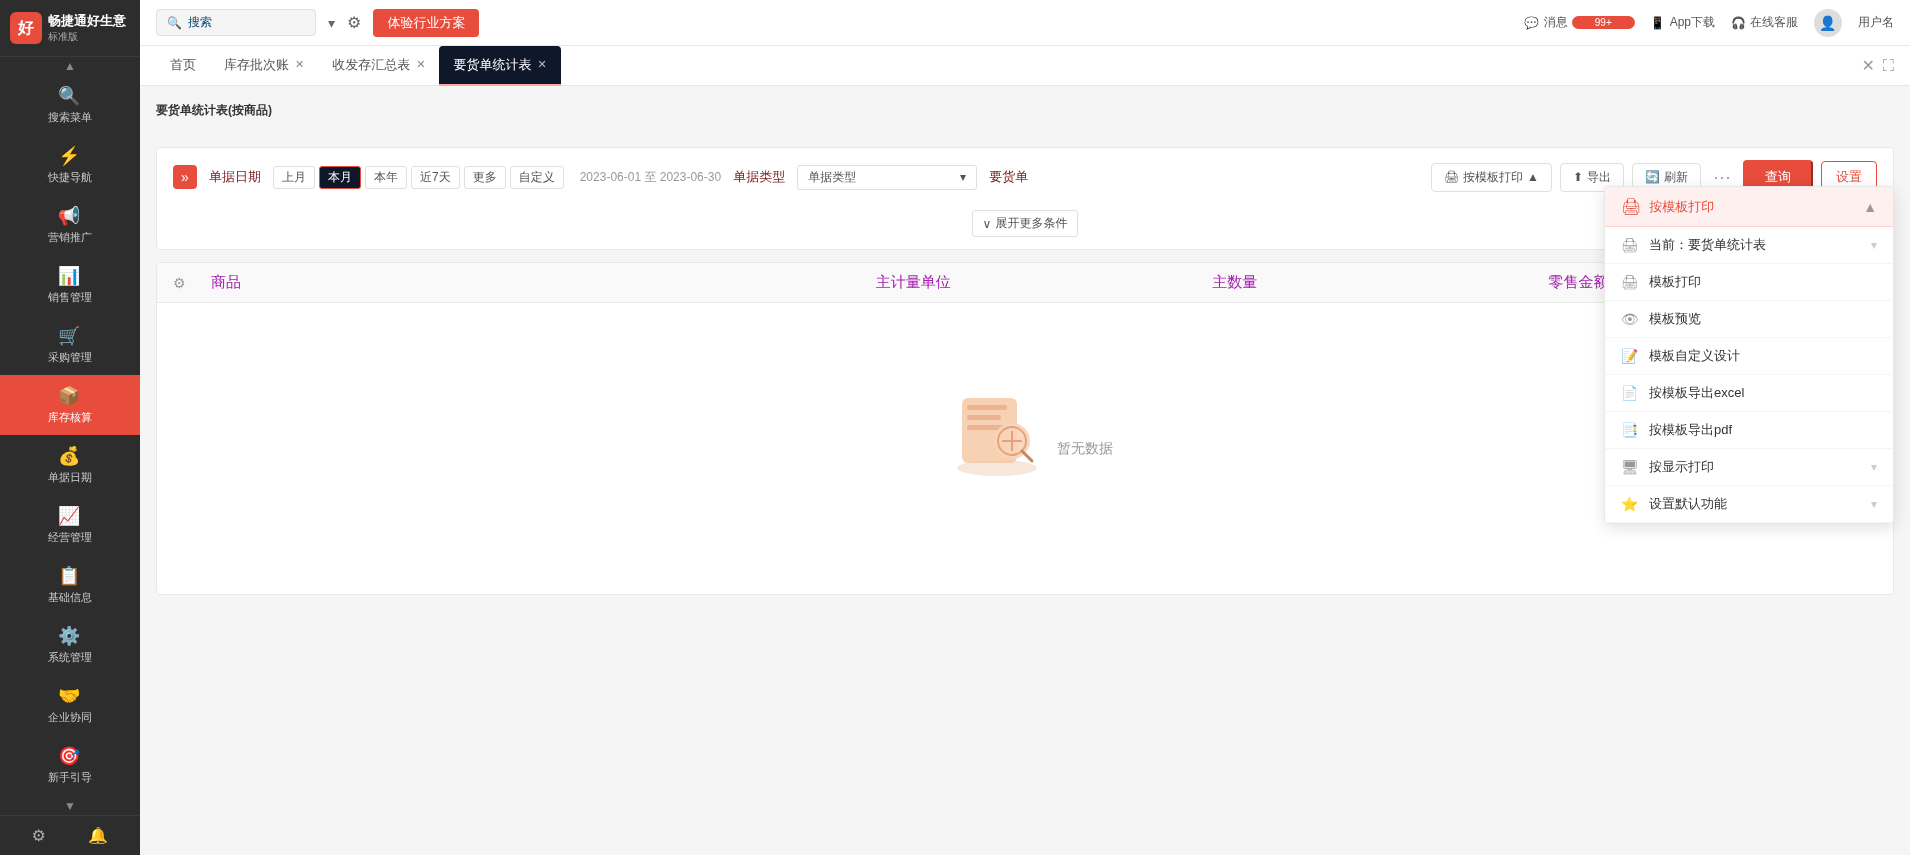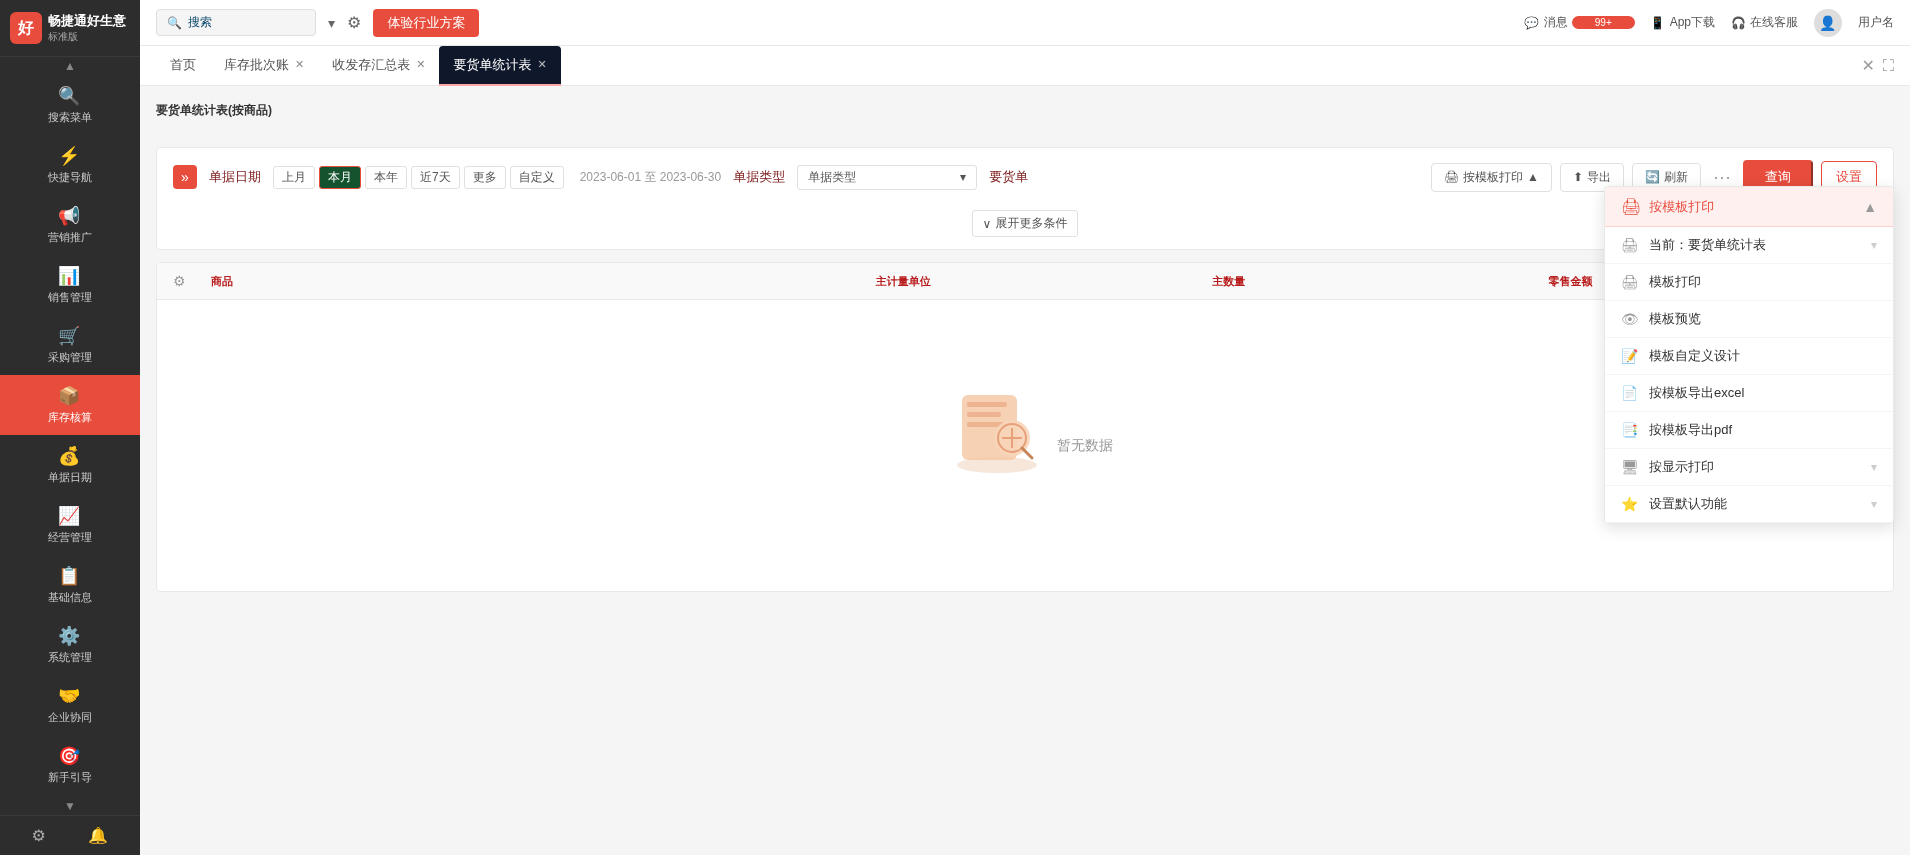--- a/index.html
+++ b/index.html
@@ -235,21 +235,21 @@
     .date-btn {
       padding: 2px 8px;
       border: 1px solid #e0e0e0;
       border-radius: 3px;
       font-size: 12px;
       cursor: pointer;
       color: #555;
       background: white;
     }
     .date-btn.active {
-      background: #14532d;
+      background: #0f172a;
       color: white;
       border-color: #e74c3c;
     }
     .date-range { font-size: 12px; color: #999; margin-left: 4px; }
 
     .filter-select {
       display: flex;
       align-items: center;
       border: 1px solid #e0e0e0;
       border-radius: 3px;
@@ -285,23 +285,23 @@
     }
     .table-header {
       display: flex;
       align-items: center;
       background: #f9f9f9;
       border-bottom: 1px solid #e8e8e8;
       padding: 10px 16px;
       gap: 8px;
     }
     .th {
-      font-size: 11px;
-      color: #b91c1c;
-      font-weight: 700;
+      font-size: 15px;
+      color: #a21caf;
+      font-weight: 400;
     }
     .th-checkbox { width: 30px; }
     .th-product { flex: 2; min-width: 120px; }
     .th-unit { flex: 1; min-width: 80px; }
     .th-qty { flex: 1; min-width: 80px; }
     .th-amount { flex: 1; min-width: 80px; }
 
     .gear-icon-small { color: #999; font-size: 14px; cursor: pointer; }
 
     

